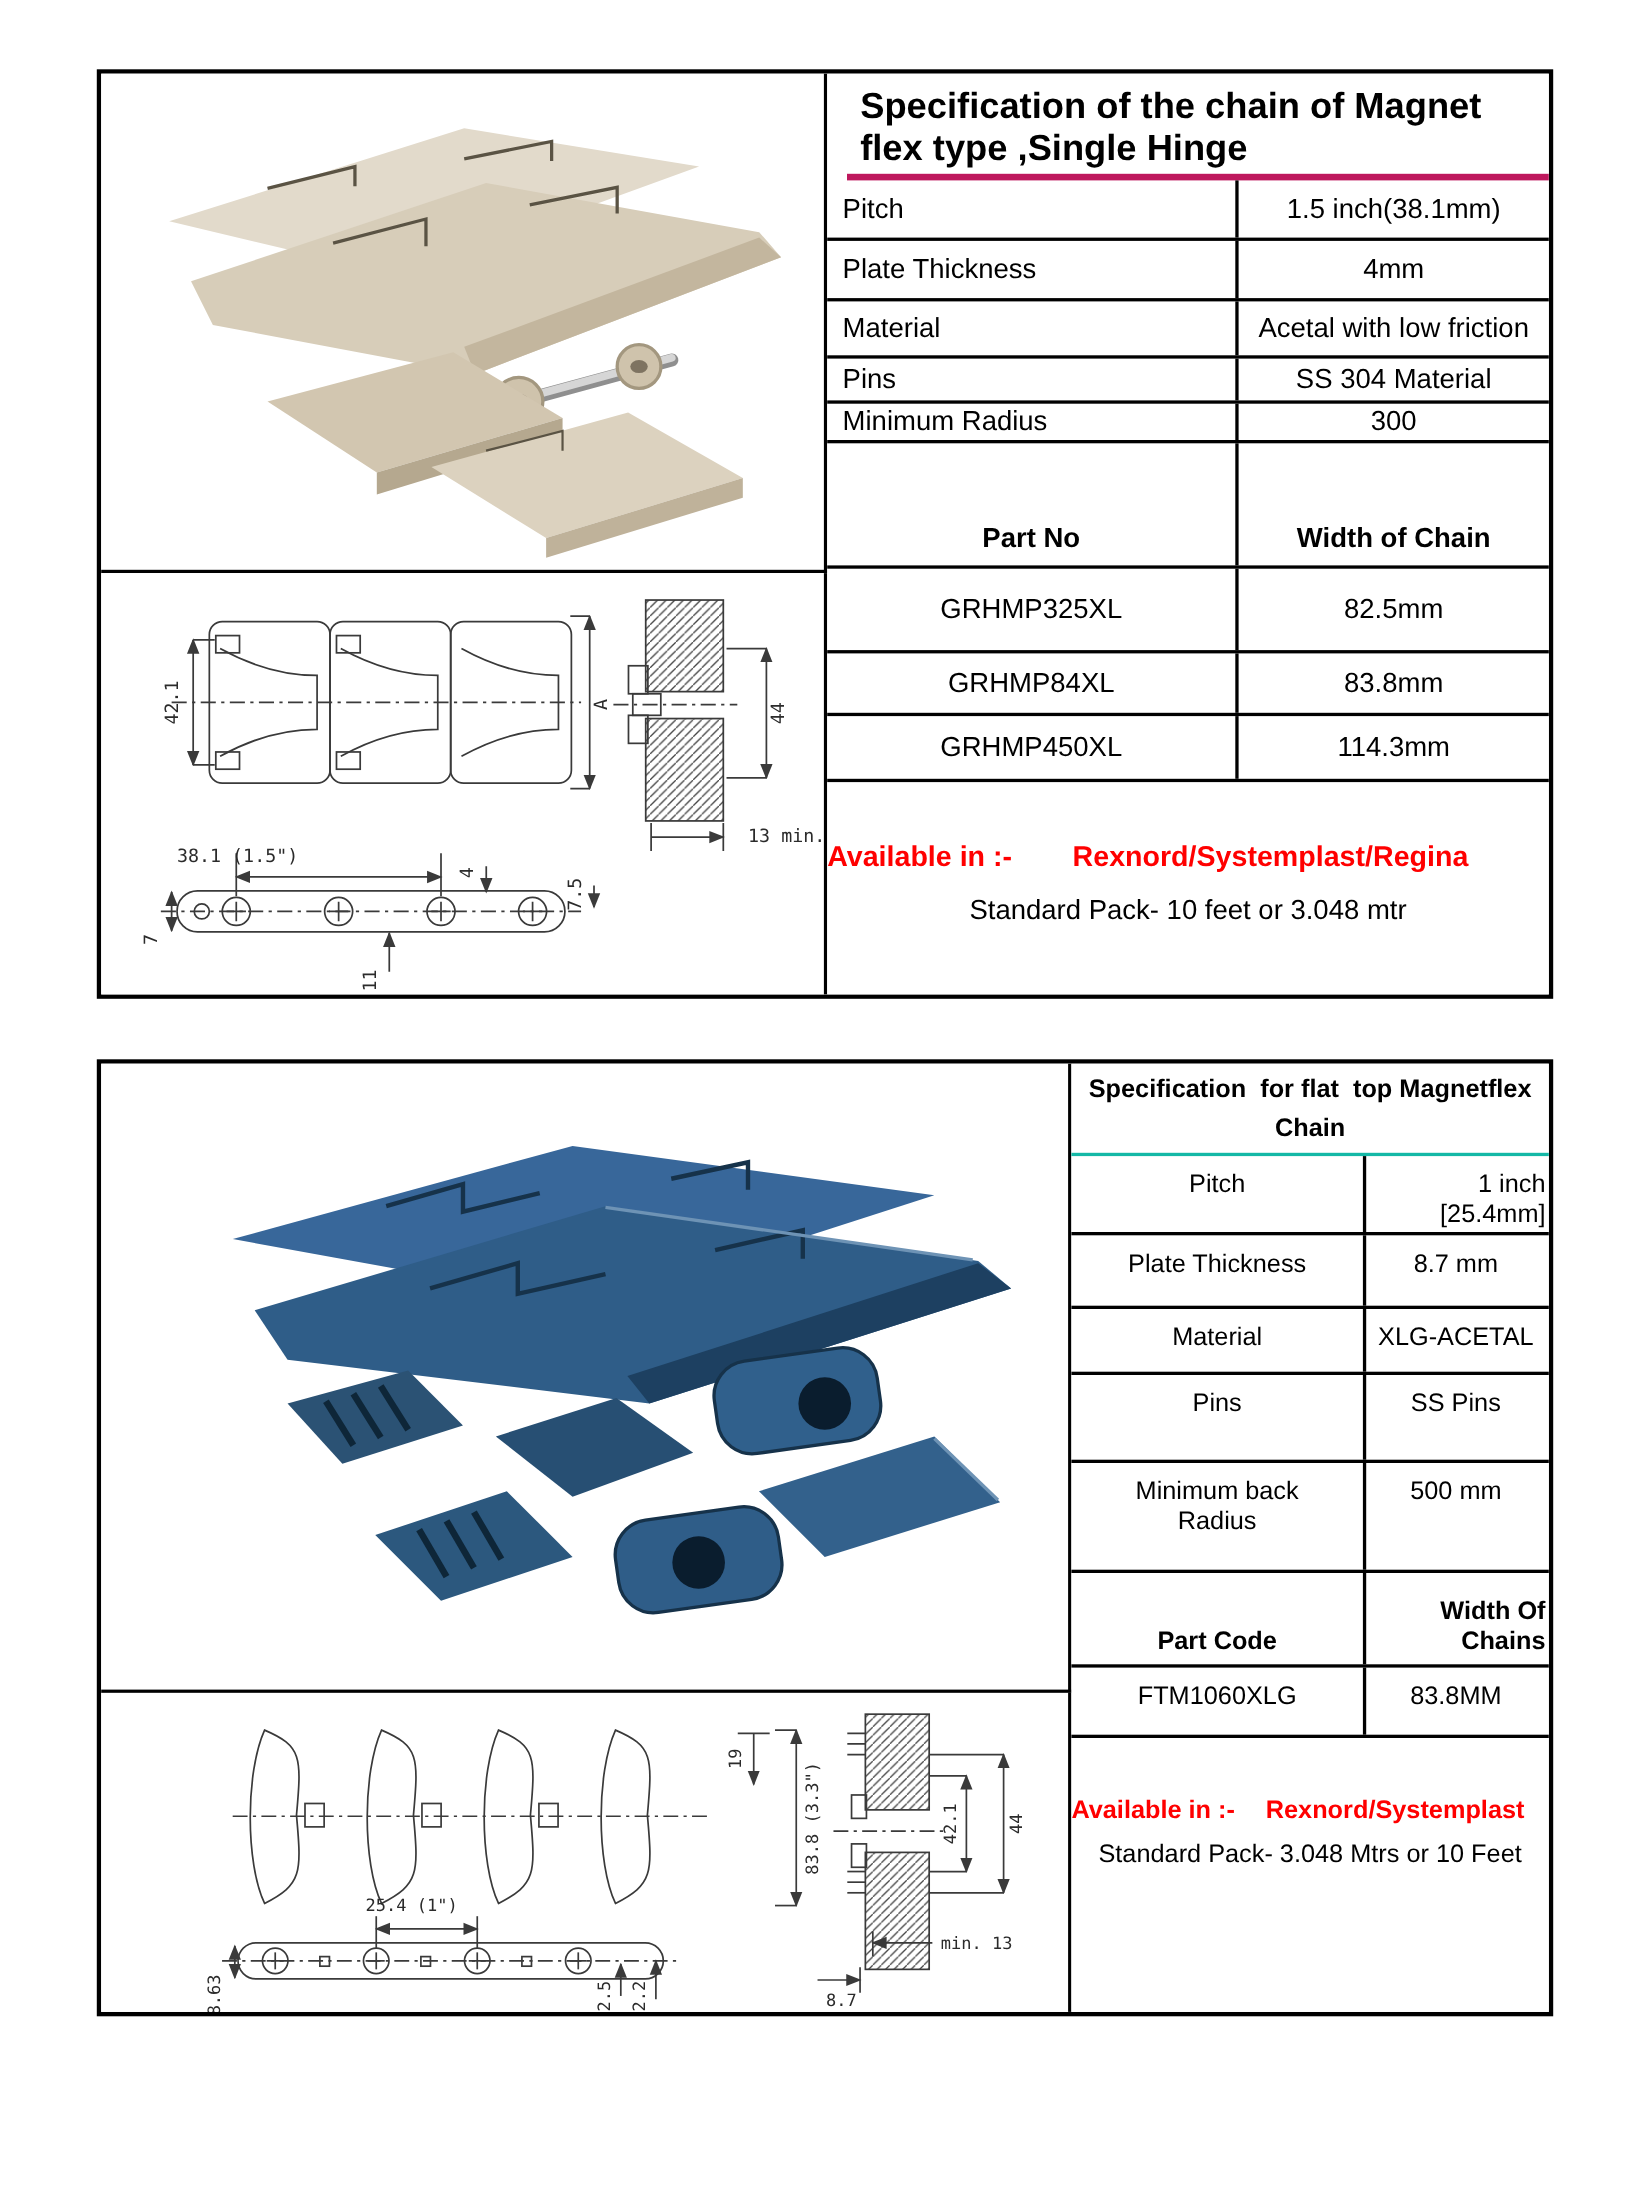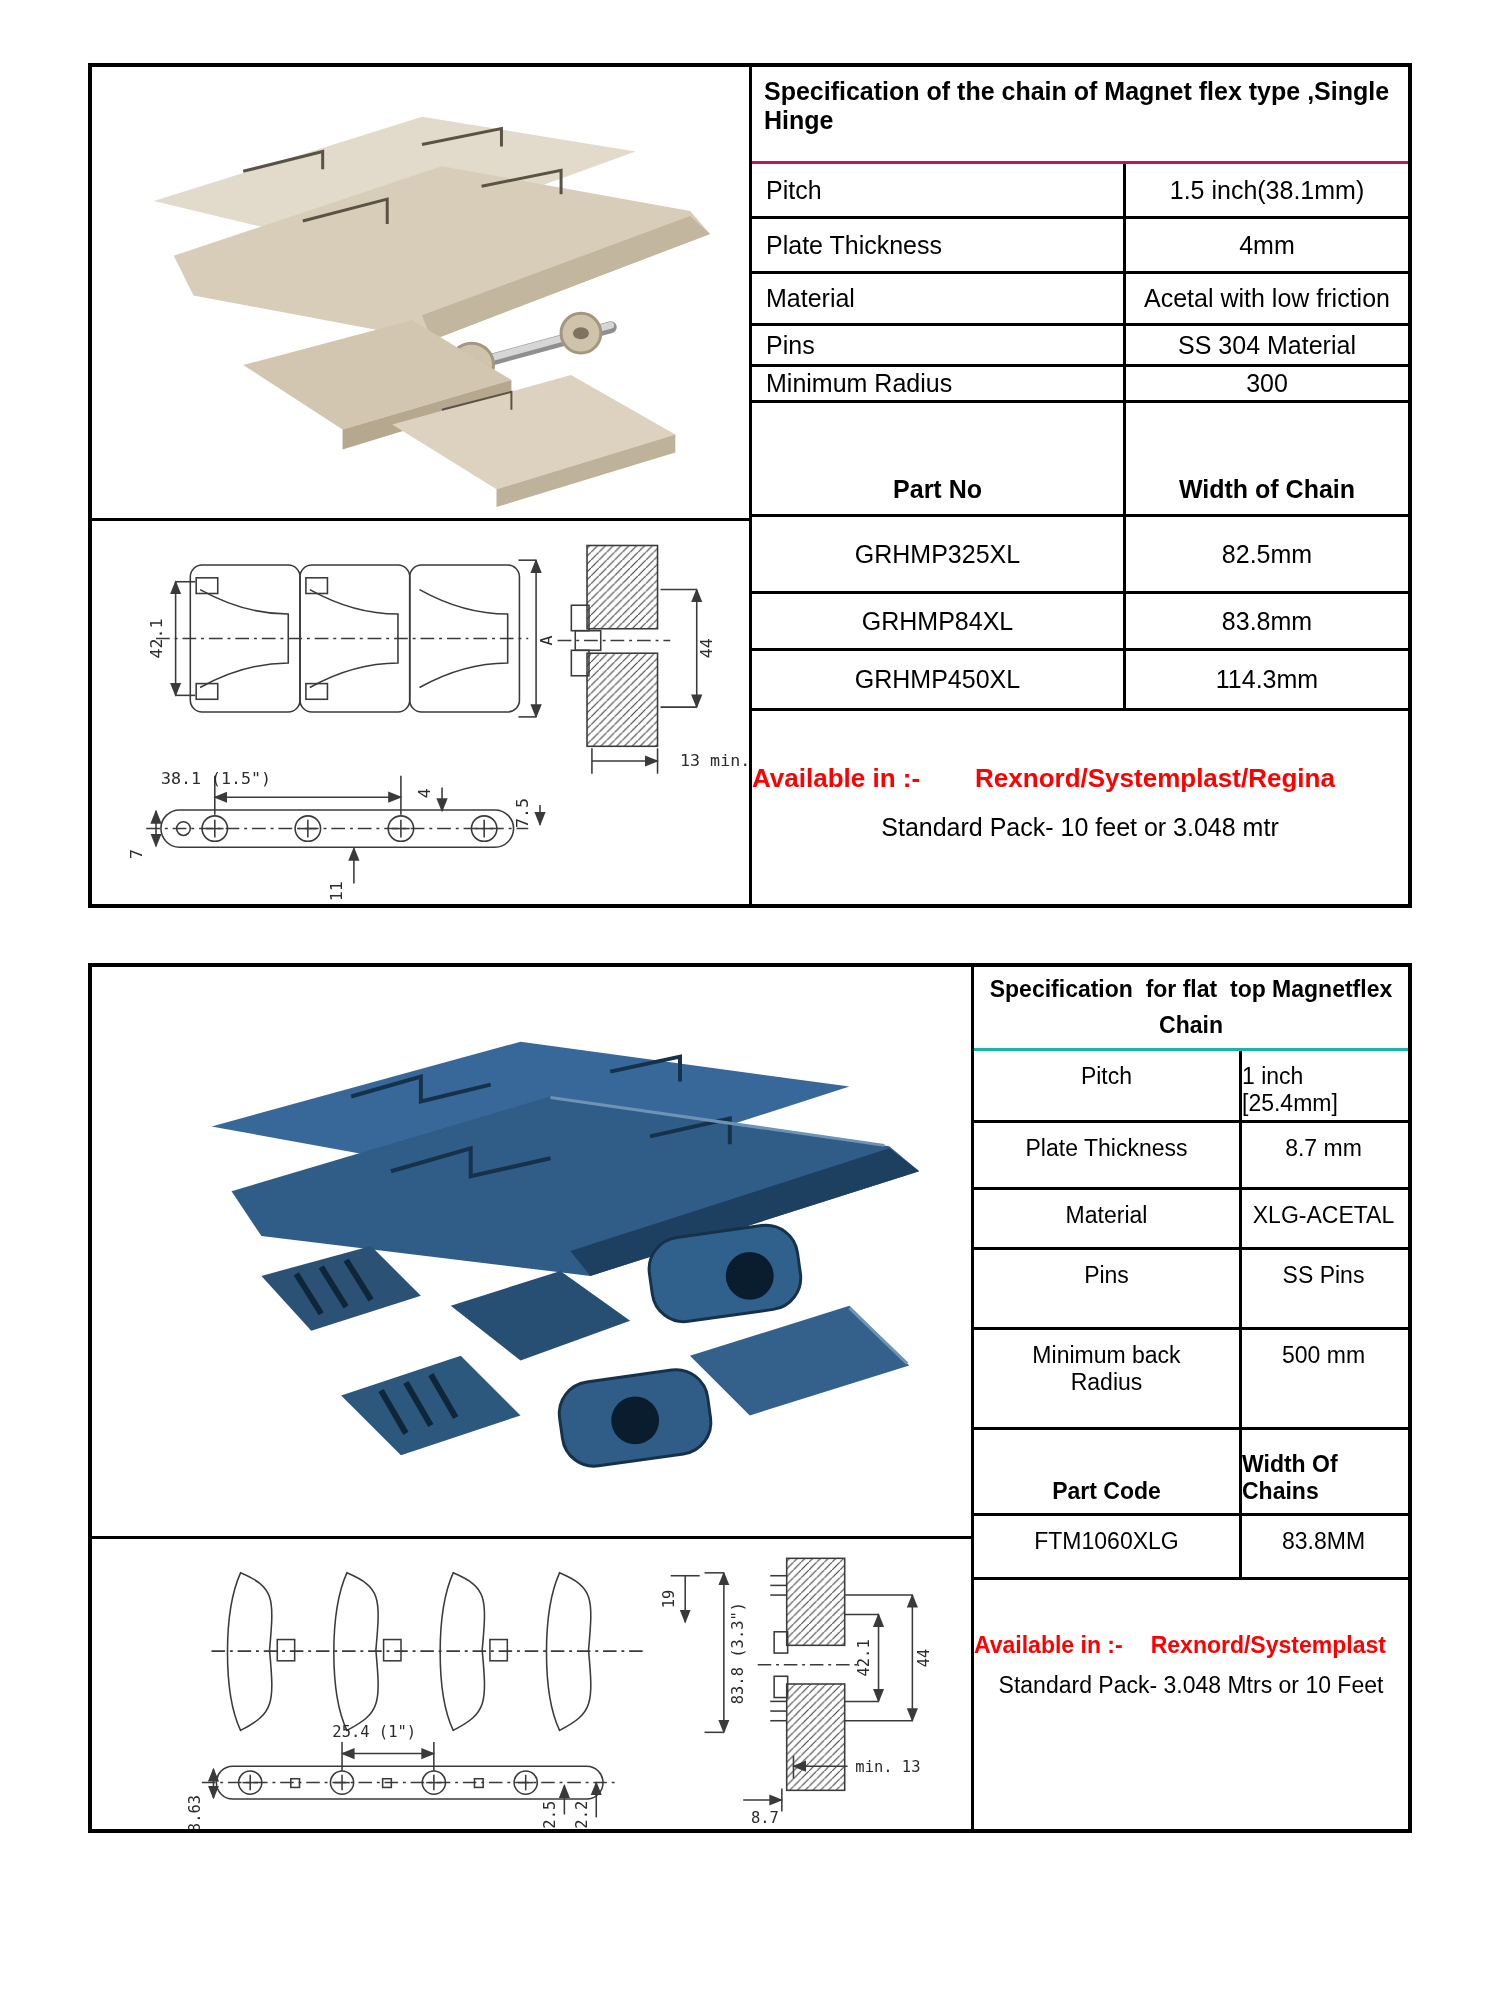--- a/index.html
+++ b/index.html
@@ -18,31 +18,31 @@
   
   #b2-photo { left:0; top:0; width:882px; height:572px; border-right:3px solid #000; border-bottom:3px solid #000; }
   #b2-draw  { left:0; top:572px; width:882px; height:290px; border-right:3px solid #000; }
   #b2-table { left:882px; top:0; width:434px; height:862px; }
 
   .trow { display:flex; border-bottom:3px solid #000; }
   .trow:last-child { border-bottom:none; }
   .lab, .val { display:flex; align-items:center; }
   
   #b1-table { font-size:25px; }
-  #b1-table .ttl { display:block; font-weight:bold; font-size:25px; padding:10px 6px 0 12px; height:97px; border-bottom:3px solid #be185d; }
+  #b1-table .ttl { display:block; font-weight:bold; font-size:33px; padding:10px 6px 0 12px; height:97px; border-bottom:6px solid #be185d;margin-left:18px; }
   #b1-table .lab { width:374px; border-right:3px solid #000; padding-left:14px; justify-content:flex-start; }
   #b1-table .val { width:282px; justify-content:center; text-align:center; }
   #b1-table .ctr .lab { justify-content:center; padding-left:0; }
   .hdr { font-weight:bold; }
   .hdr .lab, .hdr .val { align-items:flex-end; padding-bottom:10px; }
   
   #b2-table { font-size:23px; }
   #b2-table .ttl { display:flex; align-items:center; justify-content:center; text-align:center; font-weight:bold; font-size:23px; height:84px; border-bottom:3px solid #14b8a6; white-space:pre-wrap; line-height:1.55; }
   #b2-table .lab { width:268px; border-right:3px solid #000; justify-content:center; text-align:center; }
-  #b2-table .val { width:163px; justify-content:center; text-align:left; }
+  #b2-table .val { width:163px; justify-content:center; text-align:right; }
   #b2-table .lab span { display:inline-block; max-width:200px; }
   #b2-table .trow { align-items:stretch; }
   #b2-table .lab, #b2-table .val { align-items:flex-start; padding-top:12px; }
   #b2-table .hdr .lab, #b2-table .hdr .val { align-items:flex-end; padding-bottom:8px; padding-top:0; }
 
   .avail { position:relative; display:block; }
   .avline { position:absolute; left:0; right:0; display:flex; justify-content:flex-start; font-weight:bold; }
   .avline .red { color:#ff0000; }
   .packline { position:absolute; left:0; right:0; text-align:center; }
   #b1-table .avline { top:52px; gap:55px; font-size:26px; }

